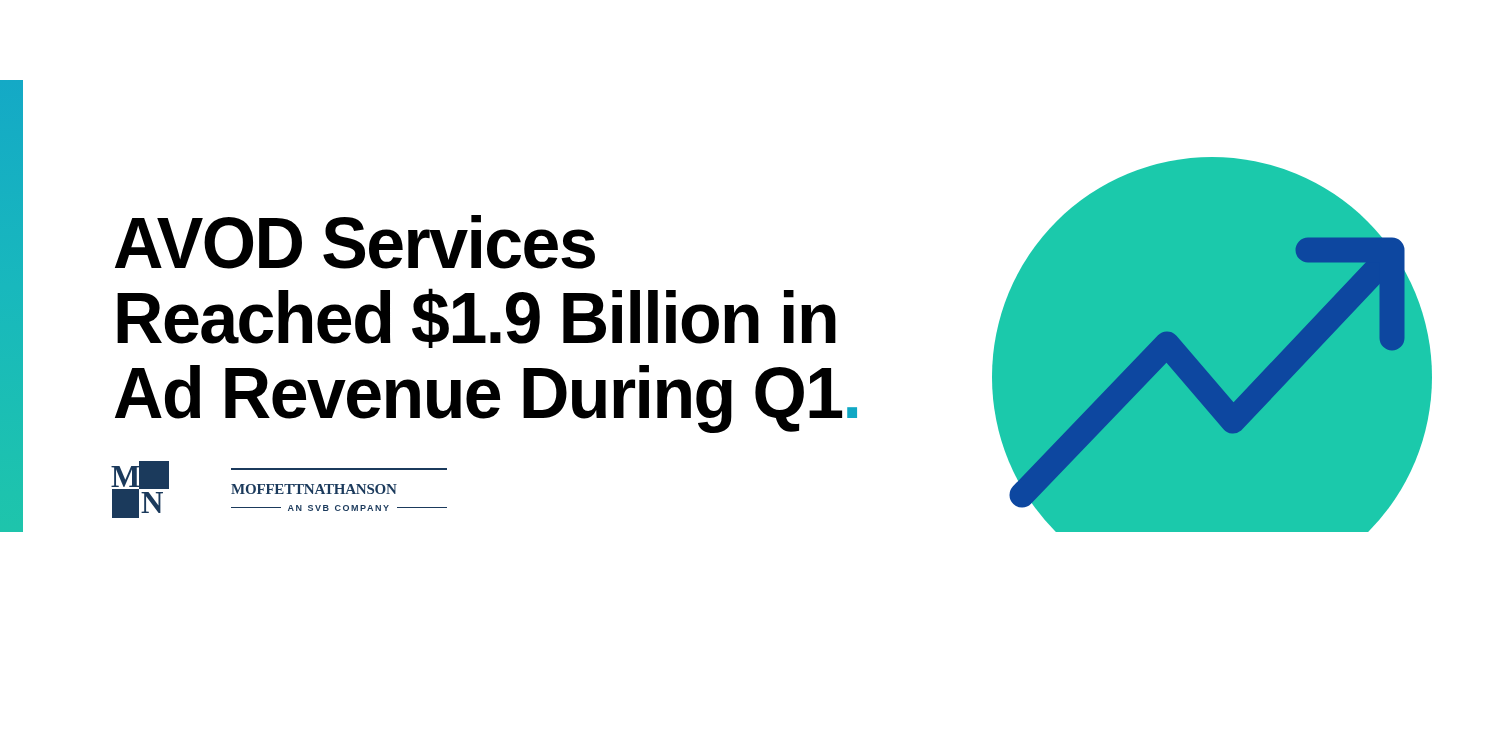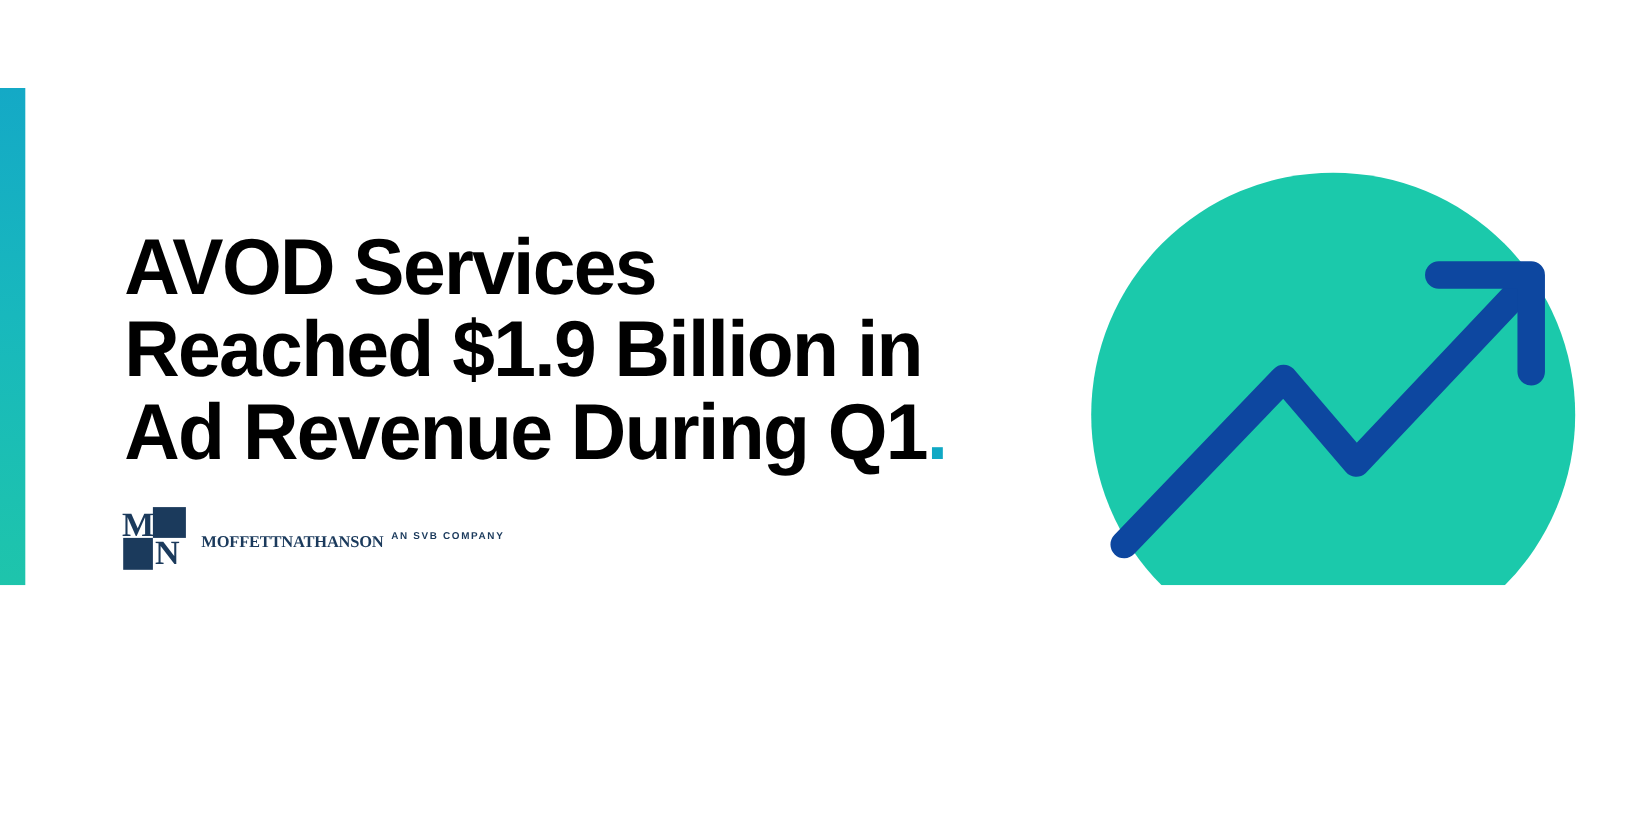--- a/index.html
+++ b/index.html
@@ -87,44 +87,45 @@
     align-items: flex-start;
   }
   .logo-mark-cell.letter-n {
     align-items: flex-end;
     justify-content: flex-start;
     padding-left: 2px;
   }
 
   .logo-wordmark {
     display: flex;
-    flex-direction: row;
+    flex-direction: column;
     width: 216px;
     padding-top: 1px;
+    margin-left: 48px;
   }
   .logo-rule-top {
     width: 100%;
     height: 2px;
     background: #1B3A5C;
     margin-bottom: 5px;
   }
   .logo-name {
     font-family: "Liberation Serif", serif;
     font-weight: 700;
     font-size: 22px;
     line-height: 24px;
     color: #1B3A5C;
     white-space: nowrap;
     letter-spacing: -0.2px;
     font-variant: small-caps;
     text-transform: lowercase;
   }
   .logo-tagline-row {
     display: flex;
-    align-items: flex-start;
+    align-items: center;
     gap: 7px;
     margin-top: 4px;
   }
   .logo-tagline-rule {
     flex: 1 1 auto;
     height: 1.5px;
     background: #1B3A5C;
   }
   .logo-tagline {
     font-family: "Liberation Sans", sans-serif;

